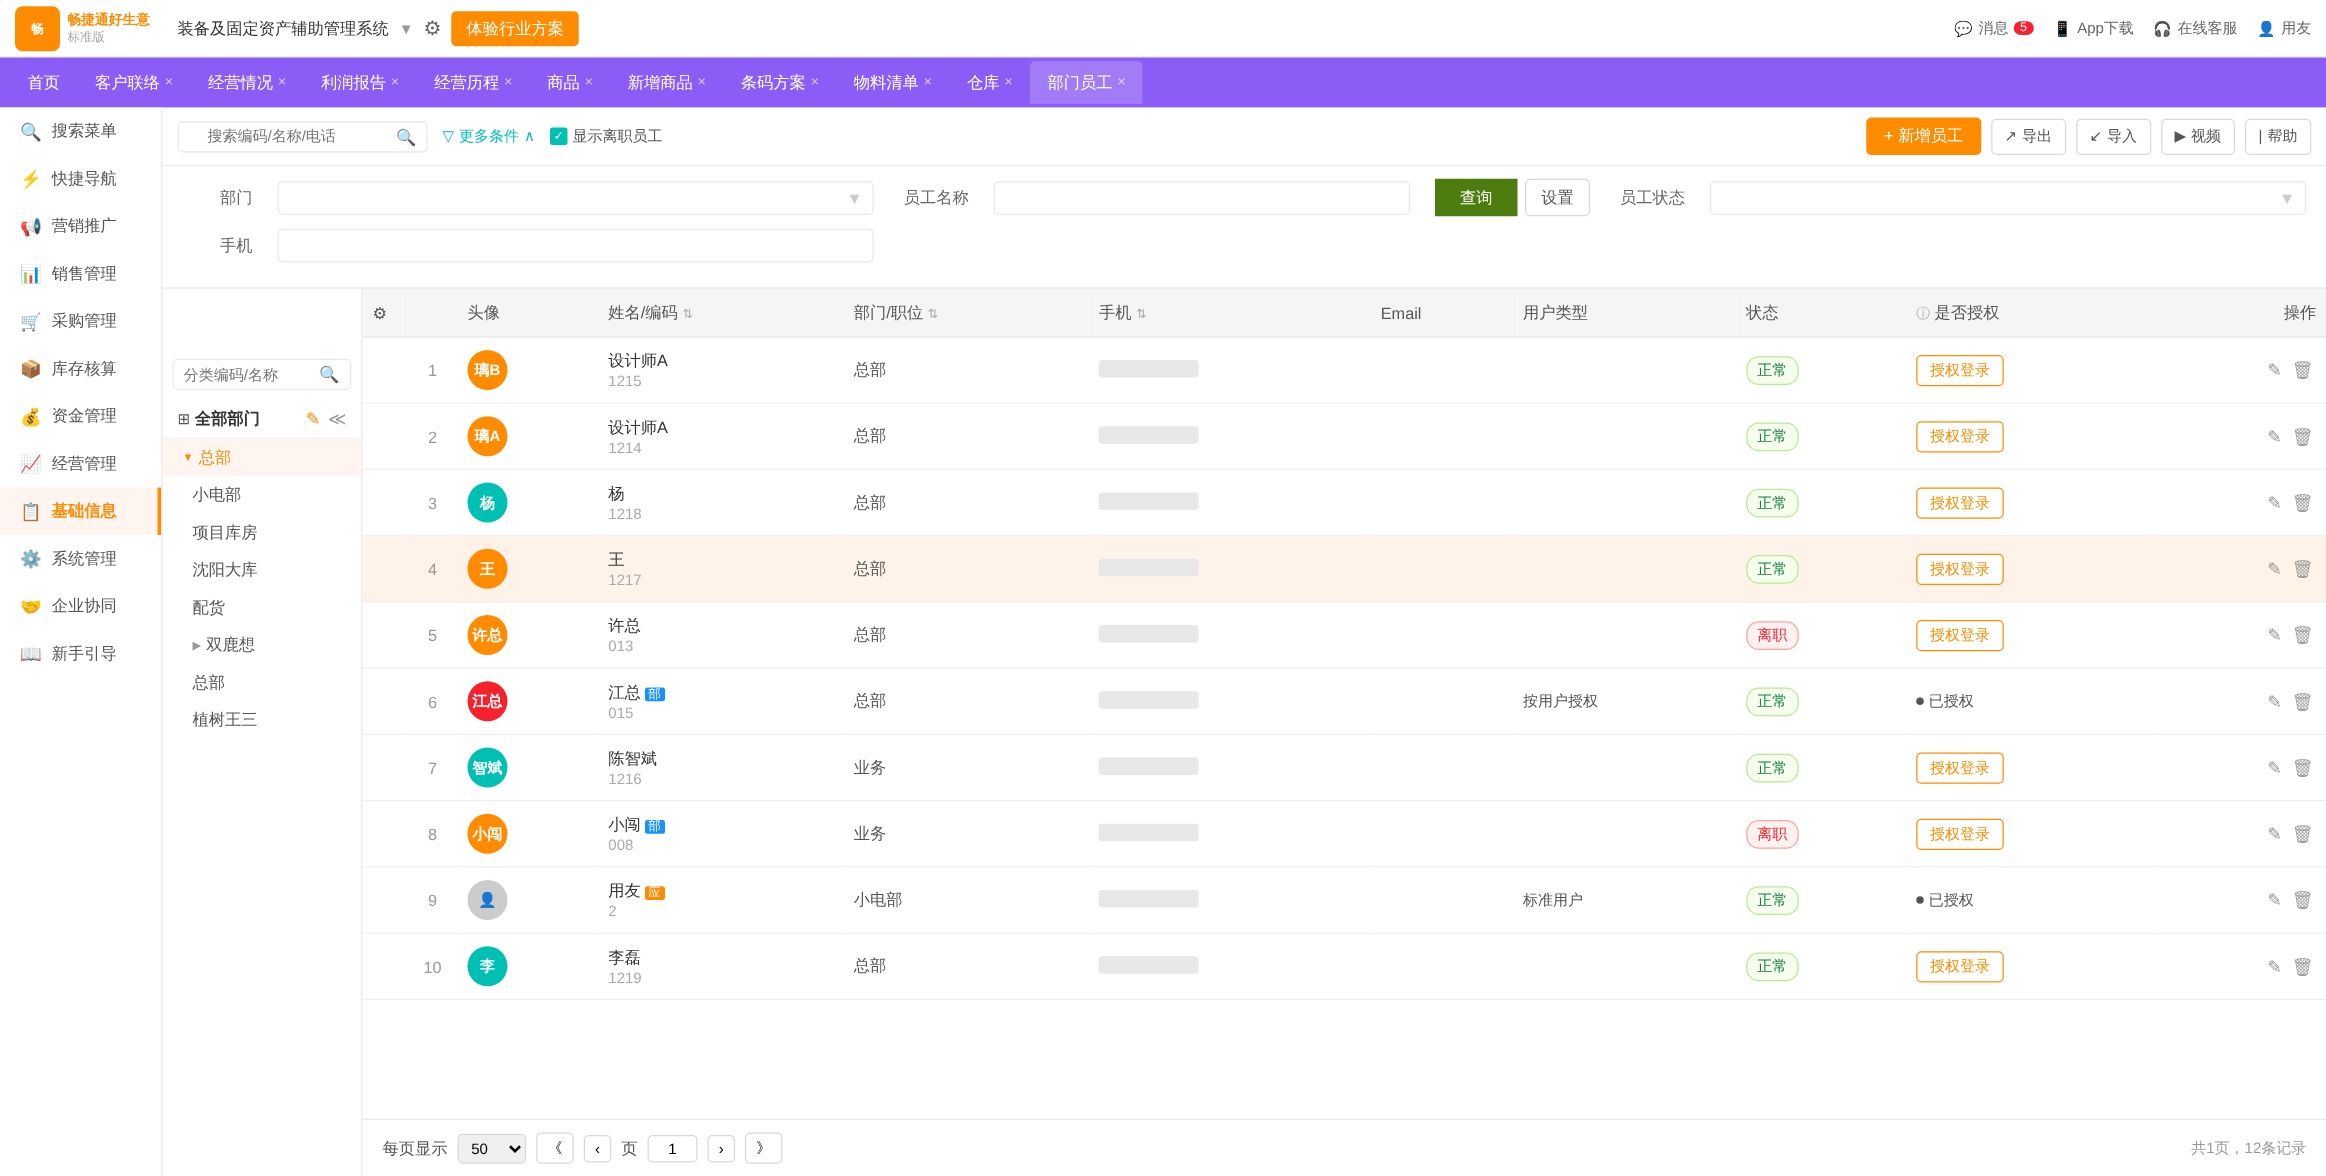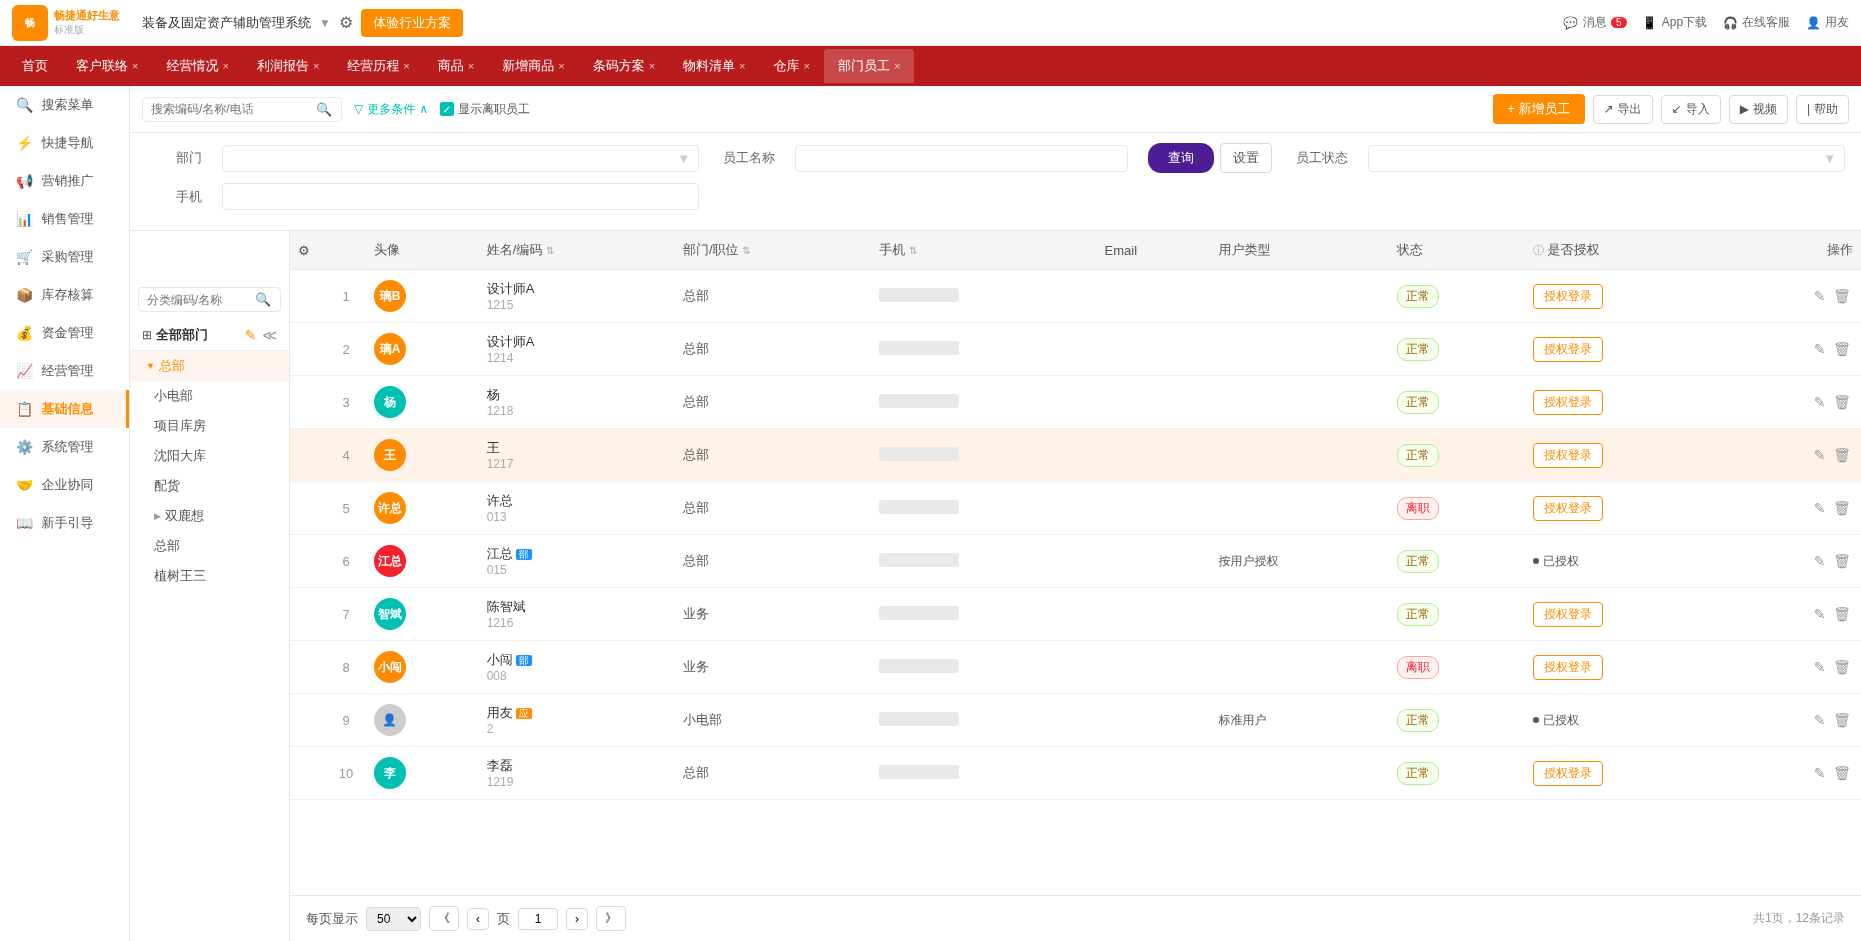--- a/index.html
+++ b/index.html
@@ -11,67 +11,67 @@
     .logo-icon { width: 36px; height: 36px; background: #ff8c00; border-radius: 6px; display: flex; align-items: center; justify-content: center; color: #fff; font-size: 11px; font-weight: bold; }
     .sys-title { flex: 1; font-size: 13px; color: #333; display: flex; align-items: center; gap: 8px; }
     .top-bar-actions { display: flex; align-items: center; gap: 16px; }
     .top-btn { display: flex; align-items: center; gap: 4px; font-size: 12px; color: #666; cursor: pointer; }
     .top-btn .badge { background: #f5222d; color: #fff; border-radius: 10px; padding: 0 4px; font-size: 10px; min-width: 16px; text-align: center; }
     .trial-btn { background: #ff8c00; color: #fff; border: none; border-radius: 4px; padding: 5px 12px; cursor: pointer; font-size: 13px; }
     .gear-btn { color: #666; cursor: pointer; font-size: 16px; }
     .arrow-btn { color: #999; font-size: 12px; cursor: pointer; }
 
     
-    .nav-tabs { background: #b91c1c; display: flex; align-items: center; height: 40px; padding: 0 8px; overflow: hidden; }
+    .nav-tabs { background: #8b5cf6; display: flex; align-items: center; height: 40px; padding: 0 8px; overflow: hidden; }
     .nav-tab { color: #fff; padding: 8px 14px; cursor: pointer; font-size: 13px; white-space: nowrap; display: flex; align-items: center; gap: 4px; }
     .nav-tab.active { background: rgba(255,255,255,0.2); border-radius: 4px 4px 0 0; }
     .nav-tab .close-x { font-size: 11px; opacity: 0.7; }
 
     
     .main-layout { display: flex; height: calc(941px - 46px - 40px); }
 
     
     .sidebar { width: 130px; background: #fff; border-right: 1px solid #e8e8e8; overflow-y: auto; flex-shrink: 0; }
     .sidebar-item { display: flex; align-items: center; gap: 8px; padding: 10px 16px; cursor: pointer; font-size: 13px; color: #555; }
     .sidebar-item.active { background: #fff5f0; color: #ff8c00; font-weight: bold; border-right: 3px solid #ff8c00; }
     .sidebar-icon { font-size: 14px; }
 
     
     .content { flex: 1; display: flex; flex-direction: column; overflow: hidden; }
 
     
     .content-inner { display: flex; flex: 1; overflow: hidden; }
     .search-input-wrap { display: flex; align-items: center; border: 1px solid #e8e8e8; border-radius: 4px; padding: 4px 8px; width: 200px; }
-    .search-input-wrap input { border: none; outline: none; font-size: 12px; width: 100%; color: #999; }
+    .search-input-wrap input { border: none; outline: none; font-size: 12px; width: 100%; color: #999; margin-left: 15px; }
     .filter-btn { display: flex; align-items: center; gap: 4px; color: #00bfb3; cursor: pointer; font-size: 12px; }
     .show-left-btn { display: flex; align-items: center; gap: 4px; cursor: pointer; font-size: 12px; color: #555; }
     .show-left-btn .checkbox { width: 14px; height: 14px; background: #00bfb3; border-radius: 2px; display: flex; align-items: center; justify-content: center; color: #fff; font-size: 10px; }
     .action-btns { margin-left: auto; display: flex; align-items: center; gap: 8px; }
     .btn-add { background: #ff8c00; color: #fff; border: none; border-radius: 4px; padding: 6px 14px; cursor: pointer; font-size: 13px; display: flex; align-items: center; gap: 4px; }
     .btn-outline { background: #fff; color: #555; border: 1px solid #d9d9d9; border-radius: 4px; padding: 5px 10px; cursor: pointer; font-size: 12px; display: flex; align-items: center; gap: 4px; }
     .dept-node { padding: 6px 12px 6px 16px; cursor: pointer; font-size: 13px; color: #555; display: flex; align-items: center; gap: 4px; }
     .dept-node.active { color: #ff8c00; background: #fff5f0; }
     .filter-row { display: flex; align-items: center; gap: 20px; }
     .filter-label { color: #666; font-size: 13px; white-space: nowrap; min-width: 56px; text-align: right; }
     .filter-select { flex: 1; border: 1px solid #e8e8e8; border-radius: 4px; padding: 5px 8px; font-size: 13px; outline: none; display: flex; align-items: center; justify-content: space-between; cursor: pointer; background: #fff; min-width: 180px; }
     .filter-input { flex: 1; border: 1px solid #e8e8e8; border-radius: 4px; padding: 5px 8px; font-size: 13px; outline: none; min-width: 180px; }
-    .btn-search { background: #4c1d95; color: #fff; border: none; border-radius: 13px; padding: 6px 20px; cursor: pointer; font-size: 13px; }
+    .btn-search { background: #4d7c0f; color: #fff; border: none; border-radius: 0; padding: 6px 20px; cursor: pointer; font-size: 13px; }
     .btn-setting { background: #fff; color: #555; border: 1px solid #d9d9d9; border-radius: 4px; padding: 5px 12px; cursor: pointer; font-size: 13px; }
 
     
     .table-wrap { flex: 1; overflow: auto; background: #fff; }
     table { width: 100%; border-collapse: collapse; }
     thead tr { background: #f5f5f5; border-bottom: 1px solid #e8e8e8; }
     thead th { padding: 10px 8px; font-size: 13px; color: #555; font-weight: normal; text-align: left; white-space: nowrap; border-bottom: 1px solid #e8e8e8; }
     tbody tr { border-bottom: 1px solid #f0f0f0; }
     tbody tr.highlighted { background: #fff2e8; }
     tbody td { padding: 10px 8px; font-size: 13px; color: #333; vertical-align: middle; }
     .avatar { width: 32px; height: 32px; border-radius: 50%; display: flex; align-items: center; justify-content: center; color: #fff; font-size: 12px; font-weight: bold; }
     .status-badge { display: inline-block; padding: 2px 8px; border-radius: 10px; font-size: 12px; }
-    .status-normal { background: #f6ffed; color: #a16207; border: 1px solid #b7eb8f; }
+    .status-normal { background: #f6ffed; color: #15803d; border: 1px solid #b7eb8f; }
     .status-resigned { background: #fff1f0; color: #f5222d; border: 1px solid #ffa39e; }
     .btn-auth { background: #fff; color: #ff8c00; border: 1px solid #ff8c00; border-radius: 4px; padding: 3px 10px; cursor: pointer; font-size: 12px; white-space: nowrap; }
     .auth-done { color: #555; font-size: 12px; display: flex; align-items: center; gap: 4px; }
     .auth-dot { width: 6px; height: 6px; background: #555; border-radius: 50%; display: inline-block; }
     .op-btn { color: #999; cursor: pointer; font-size: 14px; margin: 0 2px; }
     .col-num { color: #999; text-align: center; width: 40px; }
     .phone-blur { background: #e8e8e8; border-radius: 3px; width: 80px; height: 14px; display: inline-block; }
     .dept-part { color: #555; }
     .sort-icon { color: #aaa; font-size: 10px; }
 

